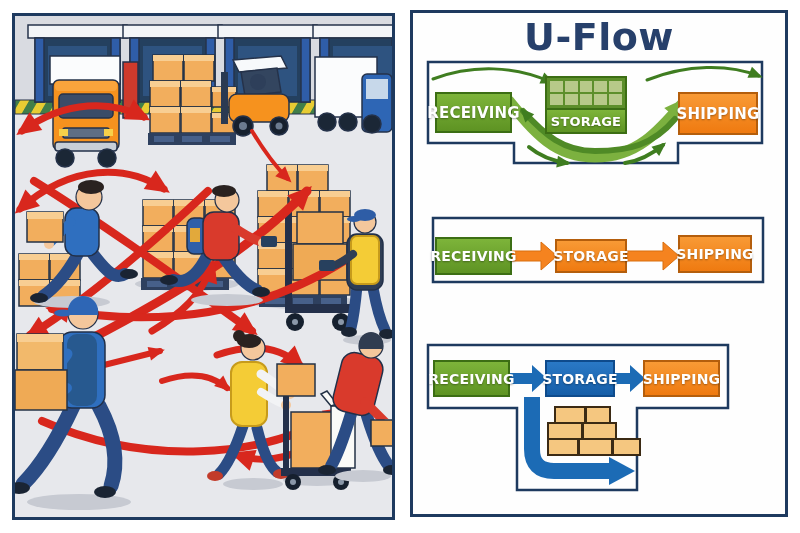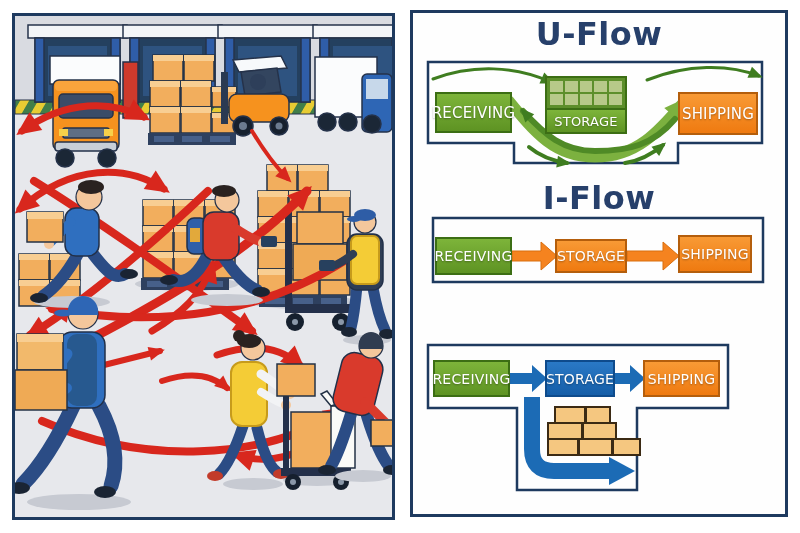--- a/index.html
+++ b/index.html
@@ -1,22 +1,22 @@
 <!DOCTYPE html>
 <html><head>
 <meta charset="utf-8">
 <style>
   html,body{margin:0;padding:0;background:#ffffff;}
   body{width:800px;height:533px;position:relative;font-family:"DejaVu Sans","Liberation Sans",sans-serif;overflow:hidden;}
   .panel{position:absolute;border:3px solid #1E3A5F;box-sizing:border-box;}
   .panel.left{left:12px;top:13px;width:383px;height:507px;background:#E6E7EB;overflow:hidden;}
   .panel.right{left:410px;top:10px;width:378px;height:507px;background:#FEFEFE;overflow:hidden;}
   .rp-svg,.lp-svg{position:absolute;left:0;top:0;}
-  .flow-title{position:absolute;left:0;width:100%;text-align:center;font-weight:bold;color:#27406B;font-size:32px;letter-spacing:0.5px;}
-  .node{position:absolute;display:flex;align-items:center;justify-content:center;color:#fff;font-weight:normal;font-size:14px;letter-spacing:0.2px;text-shadow:0 1px 2px rgba(0,0,0,0.35);box-sizing:border-box;border:2px solid transparent;}
+  .flow-title{position:absolute;left:0;width:100%;text-align:center;font-weight:bold;color:#27406B;font-size:38px;letter-spacing:0.5px;}
+  .node{position:absolute;display:flex;align-items:center;justify-content:center;color:#fff;font-weight:bold;font-size:14px;letter-spacing:0.2px;text-shadow:0 1px 2px rgba(0,0,0,0.35);box-sizing:border-box;border:2px solid transparent;}
   .node.green{background:linear-gradient(#7DB43A,#5E9323);border-color:#3C6E14;}
   .node.orange{background:linear-gradient(#F89A35,#EF7A10);border-color:#B45E0C;}
   .node.blue{background:linear-gradient(#2A79C6,#155EA8);border-color:#0E4B8C;}
   .node.big{font-size:15px;}
   .storage-u{position:absolute;left:132px;top:63px;width:82px;}
   .u-grid{display:grid;grid-template-rows:repeat(2,1fr);grid-template-columns:repeat(5,1fr);gap:2px;background:#5D8F2B;padding:3px;border:2px solid #3C6E14;border-bottom:none;height:24px;box-sizing:content-box;}
   .u-cell{background:#B7C989;}
   .storage-u .node{position:relative;width:100%;height:26px;font-size:13px;}
 </style>
 </head>
@@ -373,21 +373,20 @@
         <div class="u-cell"></div>
         <div class="u-cell"></div>
         <div class="u-cell"></div>
   </div>
   <div class="node green">STORAGE</div>
 </div>
 <div class="node orange big" style="left:265px;top:79px;width:80px;height:43px;">
       <span>SHIPPING</span>
     </div>
 
-<div class="flow-title" style="top:166px;">I-Flow</div>
 <div class="node green" style="left:22px;top:224px;width:77px;height:38px;">
       <span>RECEIVING</span>
     </div>
 <div class="node orange" style="left:142px;top:226px;width:72px;height:34px;">
       <span>STORAGE</span>
     </div>
 <div class="node orange" style="left:265px;top:222px;width:74px;height:38px;">
       <span>SHIPPING</span>
     </div>
 

